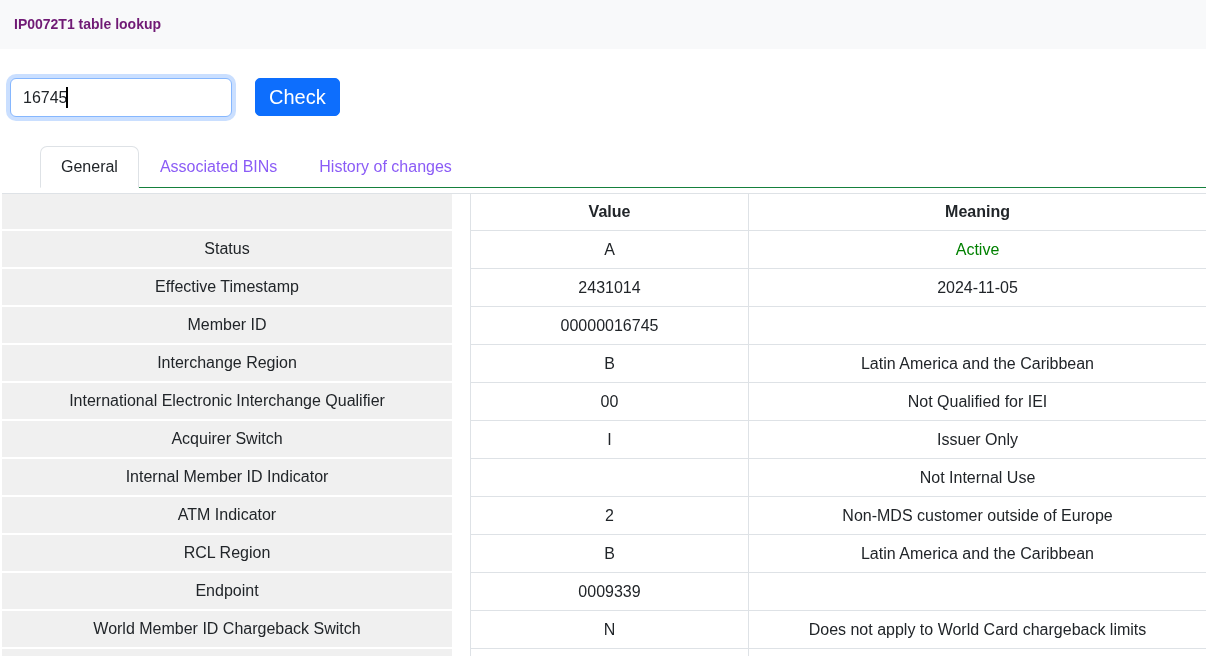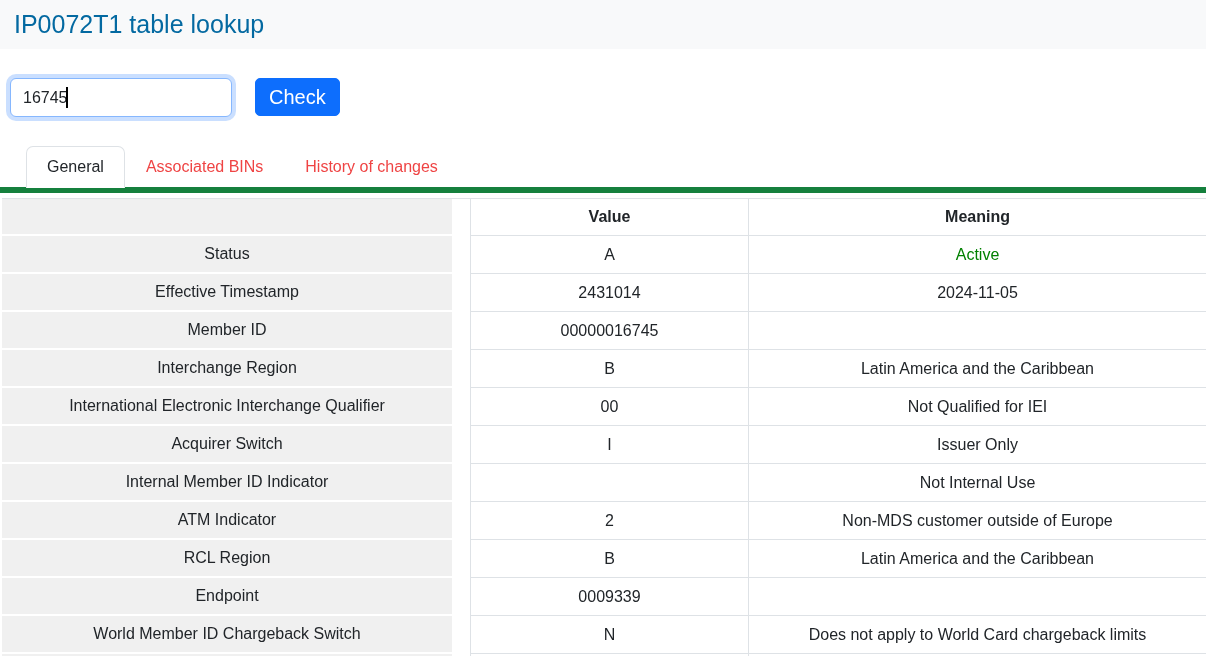--- a/index.html
+++ b/index.html
@@ -10,23 +10,23 @@
     color: #212529;
   }
 
   
   .topbar {
     background: #f8f9fa;
     padding: 12px 14px;
     height: 49px;
   }
   .topbar h1 {
-    font-size: 25px;
-    font-weight: 400;
-    color: #0369a1;
+    font-size: 14px;
+    font-weight: 700;
+    color: #701a75;
     line-height: 25px;
   }
 
   
   .search-row {
     margin: 29px 0 0 10px;
     display: flex;
     align-items: flex-start;
   }
   .input-wrap { position: relative; }
@@ -60,30 +60,31 @@
     font-family: inherit;
     font-size: 20px;
     border: 1px solid #0d6efd;
     border-radius: 5px;
     cursor: pointer;
   }
 
   
   .tabs {
     margin-top: 29px;
-    border-bottom: 6px solid #15803d;
-    padding-left: 26px;
+    border-bottom: 1px solid #15803d;
+    padding-left: 0;
     display: flex;
+    margin-left: 40px;
   }
   .tab {
     display: inline-block;
     padding: 9px 20px;
     font-size: 16px;
     line-height: 22px;
-    color: #ef4444;
+    color: #8b5cf6;
     text-decoration: none;
     cursor: pointer;
     border: 1px solid transparent;
     margin-bottom: -1px;
     border-radius: 7px 7px 0 0;
   }
   .tab.active {
     color: #212529;
     background: #ffffff;
     border-color: #dee2e6 #dee2e6 #ffffff;

